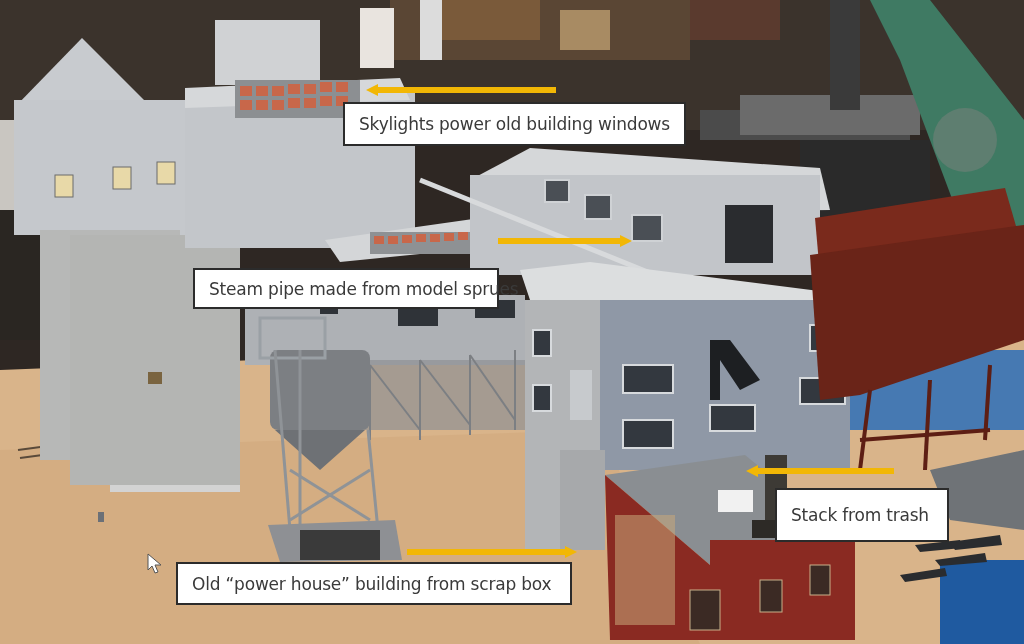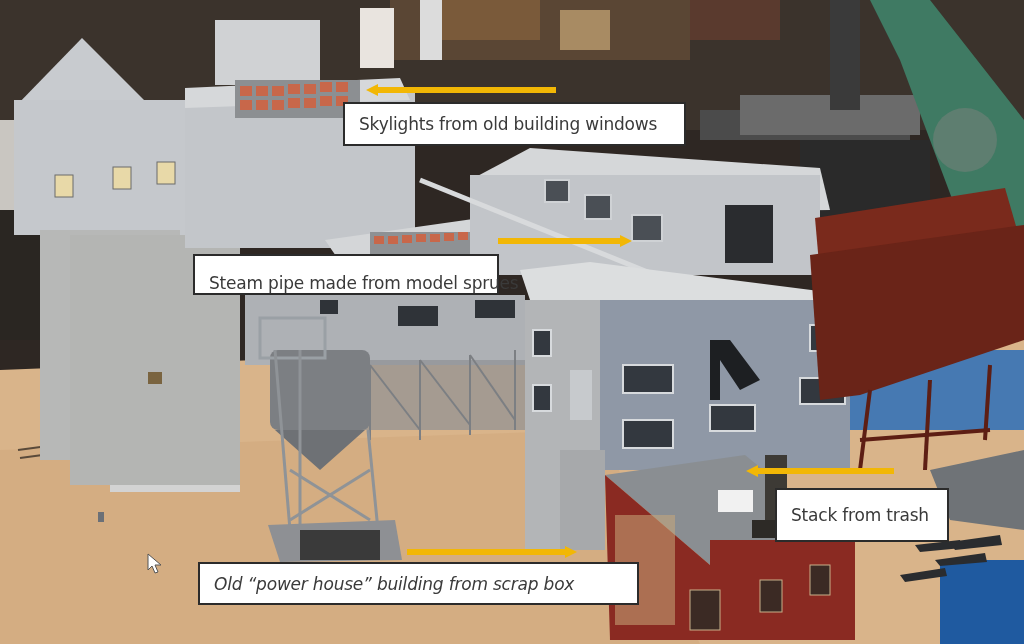--- a/index.html
+++ b/index.html
@@ -196,39 +196,39 @@
 
   <svg class="cursor" style="left:147px;top:553px" width="18" height="22" viewBox="0 0 18 22">
     <polygon points="1,1 1,17 5,13 8,20 11,19 8,12 14,12" fill="#ffffff" stroke="#555" stroke-width="1"></polygon>
   </svg>
 
   <svg class="arrow" style="left:366px;top:84px;width:190px;height:12px" viewBox="0 0 190 12">
     <rect x="10" y="3" width="180" height="6" fill="#f2b705"></rect>
     <polygon points="0,6 12,0 12,12" fill="#f2b705"></polygon>
   </svg>
   <div class="callout" style="left:343px;top:102px;width:343px;height:44px;">
-    <span>Skylights from old building windows</span>
+    <span>Skylights power old building windows</span>
   </div>
 
   <svg class="arrow" style="left:498px;top:235px;width:134px;height:12px" viewBox="0 0 134 12">
     <rect x="0" y="3" width="122" height="6" fill="#f2b705"></rect>
     <polygon points="134,6 122,0 122,12" fill="#f2b705"></polygon>
   </svg>
-  <div class="callout" style="left:193px;top:254px;width:306px;height:41px;align-items:flex-end;">
+  <div class="callout" style="left:193px;top:268px;width:306px;height:41px;">
     <span>Steam pipe made from model sprues</span>
   </div>
 
   <svg class="arrow" style="left:746px;top:465px;width:148px;height:12px" viewBox="0 0 148 12">
     <rect x="10" y="3" width="138" height="6" fill="#f2b705"></rect>
     <polygon points="0,6 12,0 12,12" fill="#f2b705"></polygon>
   </svg>
   <div class="callout" style="left:775px;top:488px;width:174px;height:54px;">
     <span>Stack from trash</span>
   </div>
 
   <svg class="arrow" style="left:407px;top:546px;width:170px;height:12px" viewBox="0 0 170 12">
     <rect x="0" y="3" width="158" height="6" fill="#f2b705"></rect>
     <polygon points="170,6 158,0 158,12" fill="#f2b705"></polygon>
   </svg>
-  <div class="callout" style="left:198px;top:562px;width:441px;height:43px;font-style:italic;">
+  <div class="callout" style="left:176px;top:562px;width:396px;height:43px;">
     <span>Old “power house” building from scrap box</span>
   </div>
 </div>
 
 </body></html>

